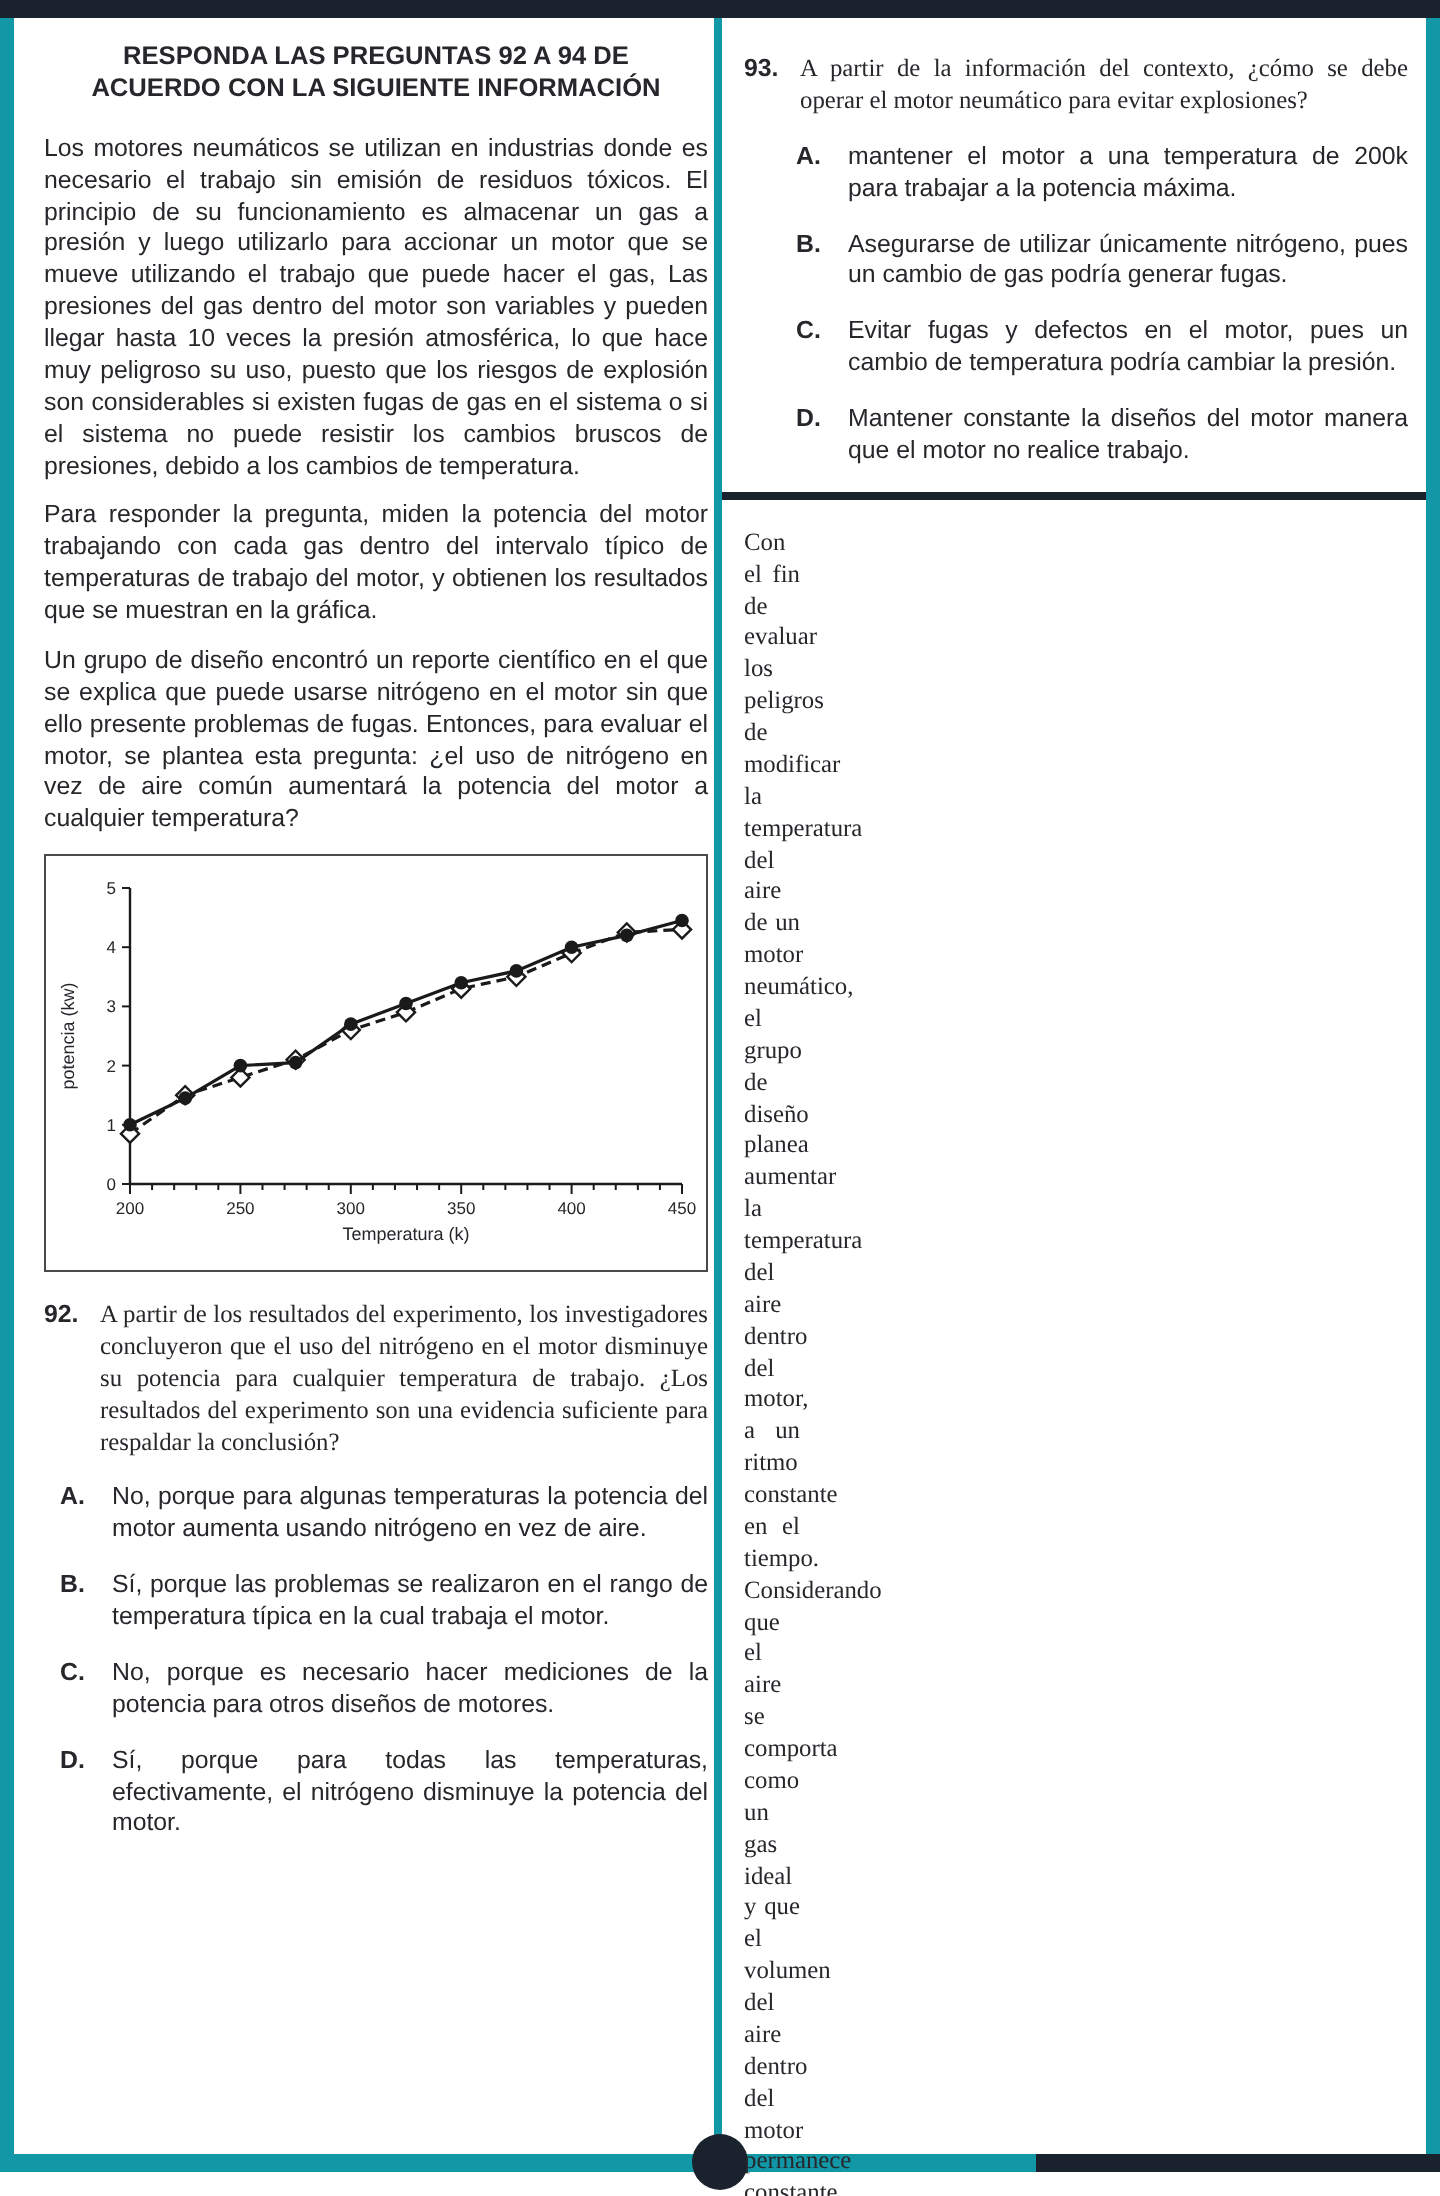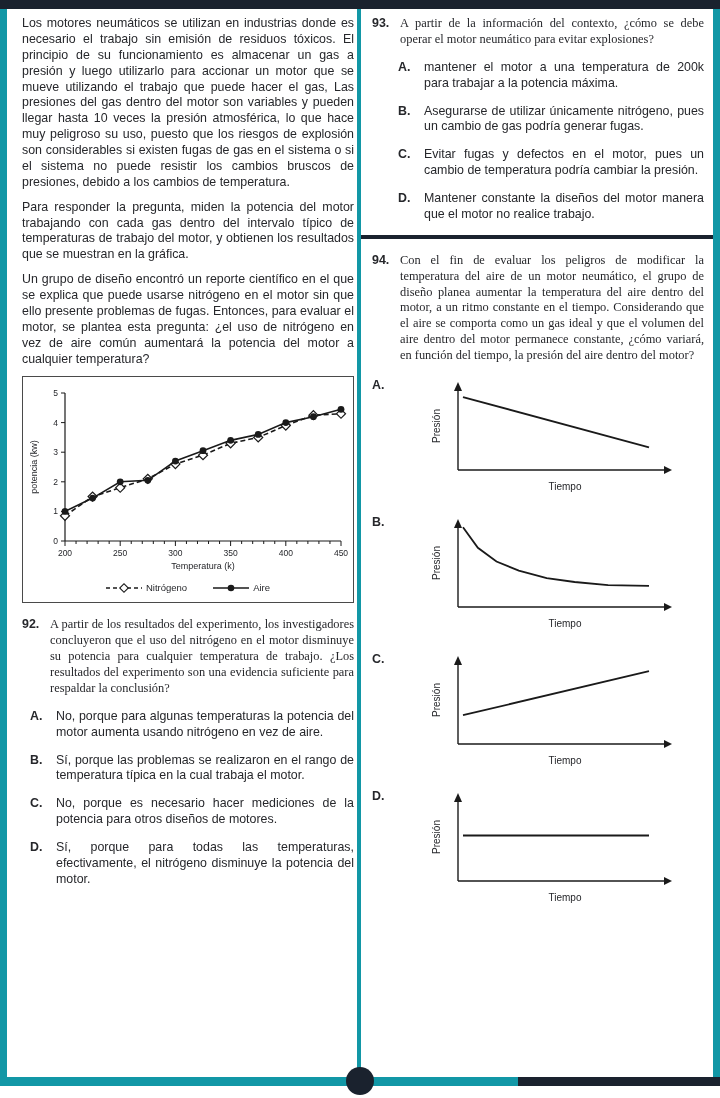--- a/index.html
+++ b/index.html
@@ -51,20 +51,21 @@
   <div class="bar-top"></div>
   <div class="stripe left"></div>
   <div class="stripe right"></div>
   <div class="divider-v"></div>
   <div class="bar-bottom">
       <span class="seg-dark"></span>
     </div>
   <div class="footer-circle"></div>
 
   <div class="col col-left">
+    <div class="hdr">RESPONDA LAS PREGUNTAS 92 A 94 DE ACUERDO CON LA SIGUIENTE INFORMACIÓN</div>
 
     <p class="para">Los motores neumáticos se utilizan en industrias donde es necesario el trabajo sin emisión de residuos tóxicos. El principio de su funcionamiento es almacenar un gas a presión y luego utilizarlo para accionar un motor que se mueve utilizando el trabajo que puede hacer el gas, Las presiones del gas dentro del motor son variables y pueden llegar hasta 10 veces la presión atmosférica, lo que hace muy peligroso su uso, puesto que los riesgos de explosión son considerables si existen fugas de gas en el sistema o si el sistema no puede resistir los cambios bruscos de presiones, debido a los cambios de temperatura.</p>
     <p class="para">Para responder la pregunta, miden la potencia del motor trabajando con cada gas dentro del intervalo típico de temperaturas de trabajo del motor, y obtienen los resultados que se muestran en la gráfica.</p>
     <p class="para">Un grupo de diseño encontró un reporte científico en el que se explica que puede usarse nitrógeno en el motor sin que ello presente problemas de fugas. Entonces, para evaluar el motor, se plantea esta pregunta: ¿el uso de nitrógeno en vez de aire común aumentará la potencia del motor a cualquier temperatura?</p>
 
     <div class="chart-box">
       <div><svg width="322" height="190" xmlns="http://www.w3.org/2000/svg">
             <line x1="38" y1="156" x2="314" y2="156" stroke="#1A1A1A" stroke-width="1.2"></line>
             <line x1="38" y1="156" x2="38" y2="8" stroke="#1A1A1A" stroke-width="1.2"></line>
             <line x1="34" y1="156" x2="38" y2="156" stroke="#1A1A1A" stroke-width="1"></line>
@@ -131,36 +132,20 @@
             <circle cx="148.4" cy="76.08" r="3.4" fill="#1A1A1A"></circle>
             <circle cx="176" cy="65.72" r="3.4" fill="#1A1A1A"></circle>
             <circle cx="203.6" cy="55.360000000000014" r="3.4" fill="#1A1A1A"></circle>
             <circle cx="231.2" cy="49.44" r="3.4" fill="#1A1A1A"></circle>
             <circle cx="258.8" cy="37.599999999999994" r="3.4" fill="#1A1A1A"></circle>
             <circle cx="286.4" cy="31.679999999999993" r="3.4" fill="#1A1A1A"></circle>
             <circle cx="314" cy="24.28" r="3.4" fill="#1A1A1A"></circle>
             <text x="176" y="184" font-size="9" text-anchor="middle" fill="#26272B">Temperatura (k)</text>
             <text transform="translate(10 82) rotate(-90)" font-size="9" text-anchor="middle" fill="#26272B">potencia (kw)</text>
           </svg></div>
-      <div class="legend">
-          <span class="leg-item">
-            <svg width="36" height="12">
-              <line x1="0" y1="6" x2="36" y2="6" stroke="#1A1A1A" stroke-width="1.3" stroke-dasharray="4,3"></line>
-              <rect x="-3" y="-3" width="6" height="6" transform="translate(18,6) rotate(45)" fill="#fff" stroke="#1A1A1A" stroke-width="1.1"></rect>
-            </svg>
-            <span>Nitrógeno</span>
-          </span>
-          <span class="leg-item">
-            <svg width="36" height="12">
-              <line x1="0" y1="6" x2="36" y2="6" stroke="#1A1A1A" stroke-width="1.5"></line>
-              <circle cx="18" cy="6" r="3.3" fill="#1A1A1A"></circle>
-            </svg>
-            <span>Aire</span>
-          </span>
-        </div>
     </div>
 
     <div class="question">
       <span class="qnum">92.</span>
       <span class="qtext">A partir de los resultados del experimento, los investigadores concluyeron que el uso del nitrógeno en el motor disminuye su potencia para cualquier temperatura de trabajo. ¿Los resultados del experimento son una evidencia suficiente para respaldar la conclusión?</span>
     </div>
 
     <div class="opt">
       <span class="letter">A.</span>
       <span class="otext">No, porque para algunas temperaturas la potencia del motor aumenta usando nitrógeno en vez de aire.</span>
@@ -174,21 +159,21 @@
       <span class="otext">No, porque es necesario hacer mediciones de la potencia para otros diseños de motores.</span>
     </div>
     <div class="opt">
       <span class="letter">D.</span>
       <span class="otext">Sí, porque para todas las temperaturas, efectivamente, el nitrógeno disminuye la potencia del motor.</span>
     </div>
   </div>
 
   <div class="col col-right">
 
-    <div class="question" style="margin-top:0;">
+    <div class="question" style="margin-top:11px;">
       <span class="qnum">93.</span>
       <span class="qtext">A partir de la información del contexto, ¿cómo se debe operar el motor neumático para evitar explosiones?</span>
     </div>
 
     <div class="opt">
       <span class="letter">A.</span>
       <span class="otext">mantener el motor a una temperatura de 200k para trabajar a la potencia máxima.</span>
     </div>
     <div class="opt">
       <span class="letter">B.</span>
@@ -199,21 +184,20 @@
       <span class="otext">Evitar fugas y defectos en el motor, pues un cambio de temperatura podría cambiar la presión.</span>
     </div>
     <div class="opt">
       <span class="letter">D.</span>
       <span class="otext">Mantener constante la diseños del motor manera que el motor no realice trabajo.</span>
     </div>
 
     <div class="h-divider"></div>
 
     <div class="question">
-      <span class="qnum">94.</span>
       <span class="qtext">Con el fin de evaluar los peligros de modificar la temperatura del aire de un motor neumático, el grupo de diseño planea aumentar la temperatura del aire dentro del motor, a un ritmo constante en el tiempo. Considerando que el aire se comporta como un gas ideal y que el volumen del aire dentro del motor permanece constante, ¿cómo variará, en función del tiempo, la presión del aire dentro del motor?</span>
     </div>
 
     <div class="mini-row">
       <span class="letter">A.</span>
       <div class="mini-chart"><svg width="252" height="118" xmlns="http://www.w3.org/2000/svg">
     <line x1="30" y1="94" x2="237" y2="94" stroke="#1A1A1A" stroke-width="1.4"></line>
     <polygon points="236,90 236,98 244,94" fill="#1A1A1A"></polygon>
     <line x1="30" y1="94" x2="30" y2="14" stroke="#1A1A1A" stroke-width="1.4"></line>
     <polygon points="26,15 34,15 30,6" fill="#1A1A1A"></polygon>

